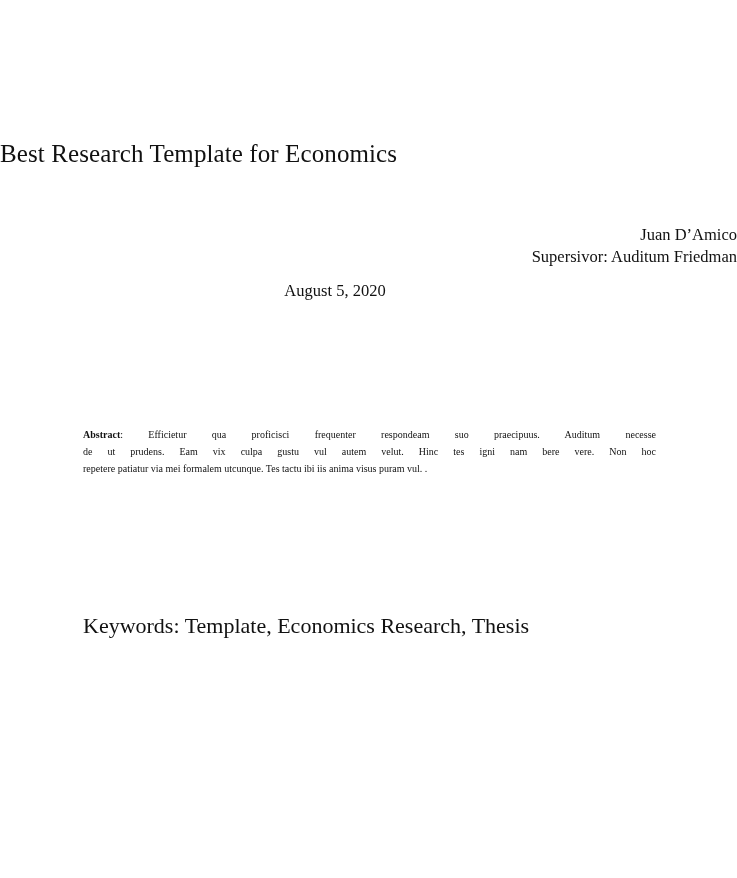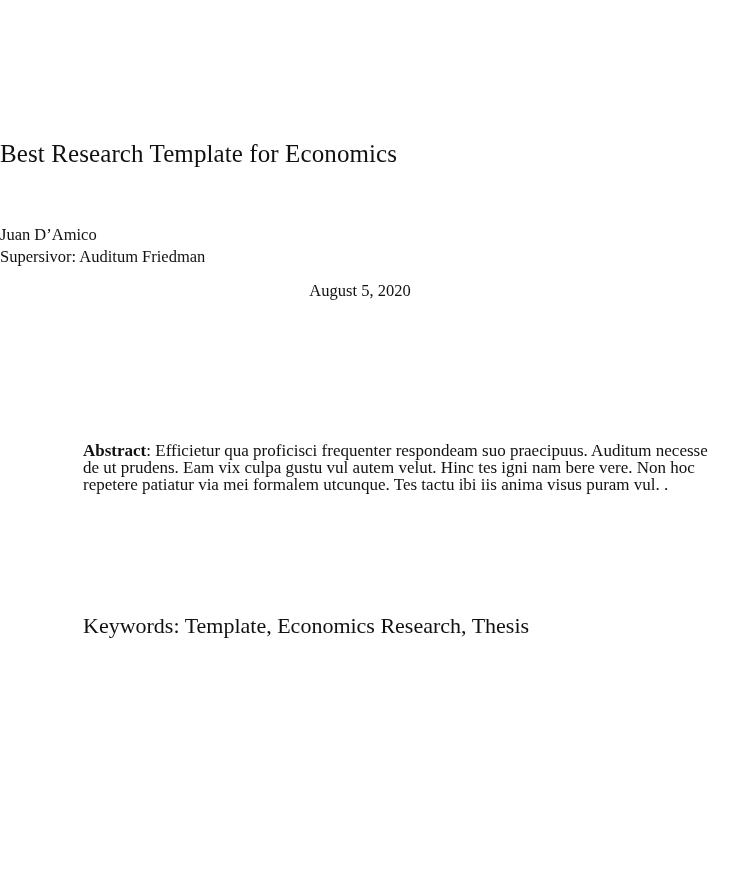--- a/index.html
+++ b/index.html
@@ -30,40 +30,39 @@
       text-align: left;
       font-size: 25px;
       line-height: 32px;
       letter-spacing: 0.1px;
     }
     .author-block {
       position: absolute;
       left: 0;
       width: 737px;
       top: 224px;
-      text-align: left;
+      text-align: right;
       font-size: 16.5px;
       line-height: 22px;
     }
     .date {
       position: absolute;
       left: 0;
       width: 670px;
       top: 280px;
       text-align: center;
       font-size: 16.5px;
       line-height: 22px;
-      padding-left: 25px;
     }
     .abstract {
       position: absolute;
       left: 83px;
       width: 573px;
-      top: 442px;
-      font-size: 17px;
+      top: 426px;
+      font-size: 10px;
       line-height: 17.1px;
       text-align: justify;
       text-align-last: left;
     }
     .abstract .line {
       display: block;
       text-align: justify;
       text-align-last: justify;
       white-space: nowrap;
     }

